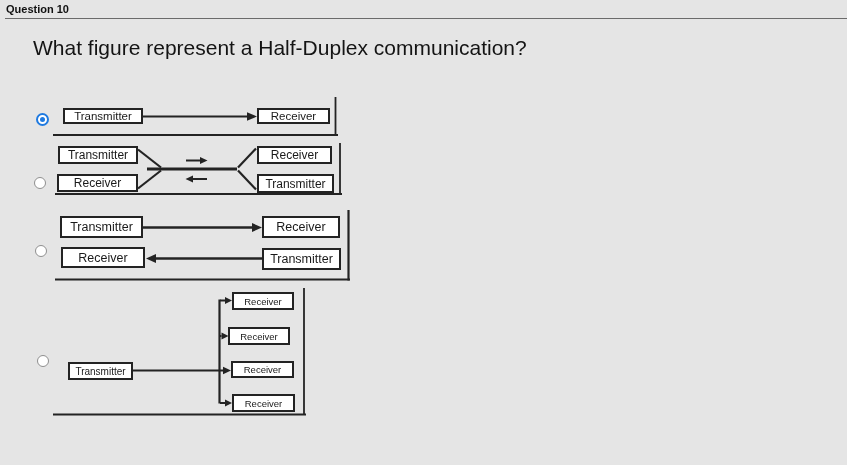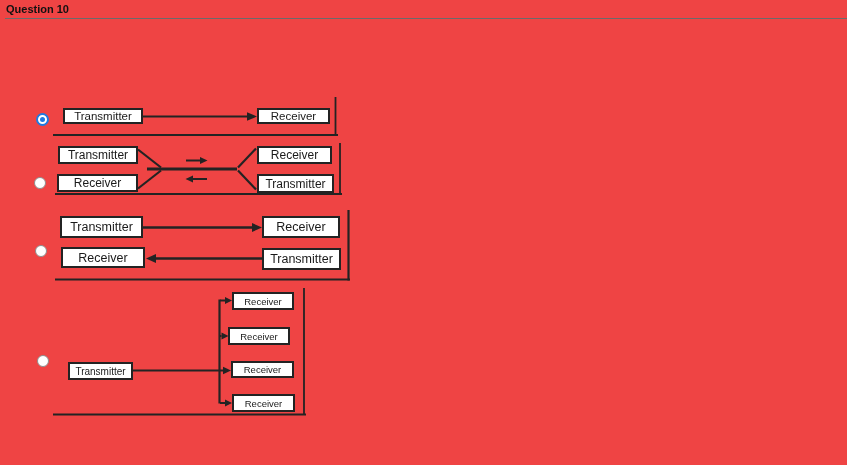--- a/index.html
+++ b/index.html
@@ -1,16 +1,16 @@
 <!DOCTYPE html>
 <html style="--radio-selected: #1f7ae0; --radio-border: #8f8f8f; --diagram-ink: #232323; --header-rule: #6b6b6b; --page-text: #141414;"><head>
 <meta charset="utf-8">
 <style>
   html,body{margin:0;padding:0;background:#fff;}
-  .page{position:relative;width:847px;height:465px;background:#ef4444;overflow:hidden;
+  .page{position:relative;width:847px;height:465px;background:#e5e5e5;overflow:hidden;
         font-family:"Liberation Sans","DejaVu Sans",sans-serif;}
   .hdr-title{position:absolute;left:6px;top:3px;font-size:11px;font-weight:bold;color:#111;}
   .hdr-rule{position:absolute;left:5px;top:18px;width:842px;height:1px;background:var(--header-rule,#6b6b6b);}
   .question{position:absolute;left:33px;top:36px;font-size:21px;color:var(--page-text,#141414);letter-spacing:0;}
   .radio{position:absolute;width:12px;height:12px;border:1.5px solid var(--radio-border,#8f8f8f);
          border-radius:50%;background:#fff;box-sizing:border-box;cursor:pointer;}
   .radio.checked{width:13px;height:13px;border:2px solid var(--radio-selected,#1f7ae0);}
   .radio.checked::after{content:'';position:absolute;left:50%;top:50%;width:5px;height:5px;margin:-2.5px 0 0 -2.5px;
          border-radius:50%;background:var(--radio-selected,#1f7ae0);}
   .fig{position:absolute;left:0;top:0;width:847px;height:465px;pointer-events:none;}
@@ -21,20 +21,21 @@
   .inkfill{fill:var(--diagram-ink,#202020);stroke:none;}
 </style>
 </head>
 <body>
 
 <div class="page">
 
   <div class="hdr-title">Question 10</div>
   <div class="hdr-rule"></div>
 
+  <div class="question">What figure represent a Half-Duplex communication?</div>
 
   <div class="radio checked" style="left:36px;top:113px;"></div>
   <div class="radio" style="left:34px;top:177px;"></div>
   <div class="radio" style="left:35px;top:245px;"></div>
   <div class="radio" style="left:37px;top:355px;"></div>
 
   <svg class="overlay" width="847" height="465" viewBox="0 0 847 465">
     <g>
       <line class="ink" x1="143" y1="116.5" x2="247" y2="116.5" stroke-width="2.2"></line>
       <polygon class="inkfill" points="247,112.2 257,116.5 247,120.8"></polygon>

